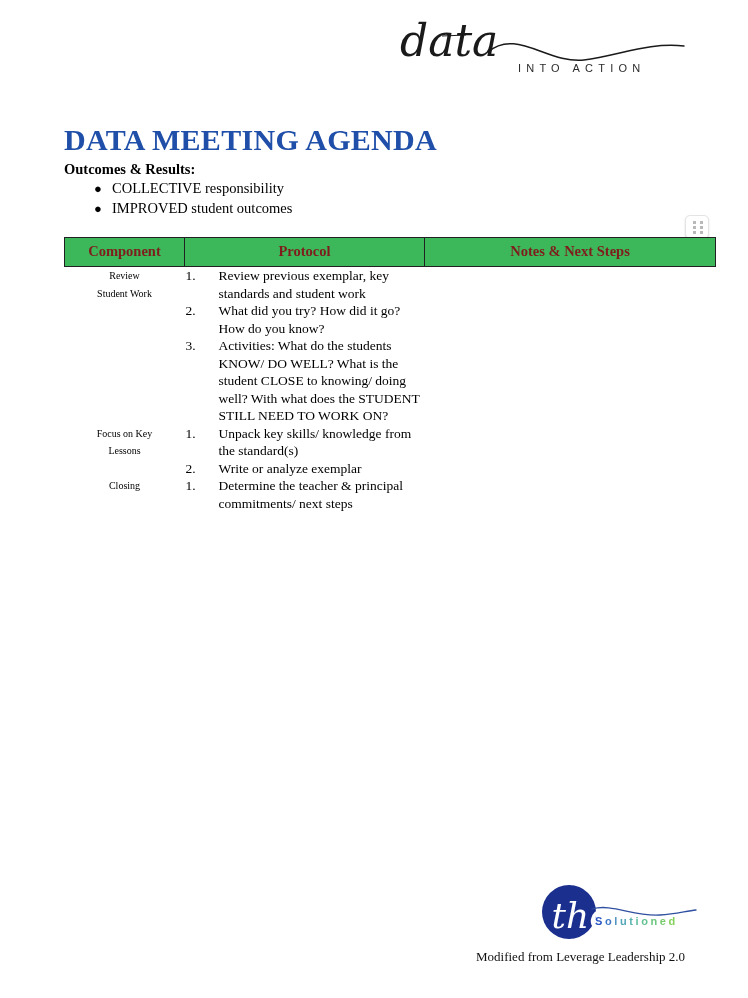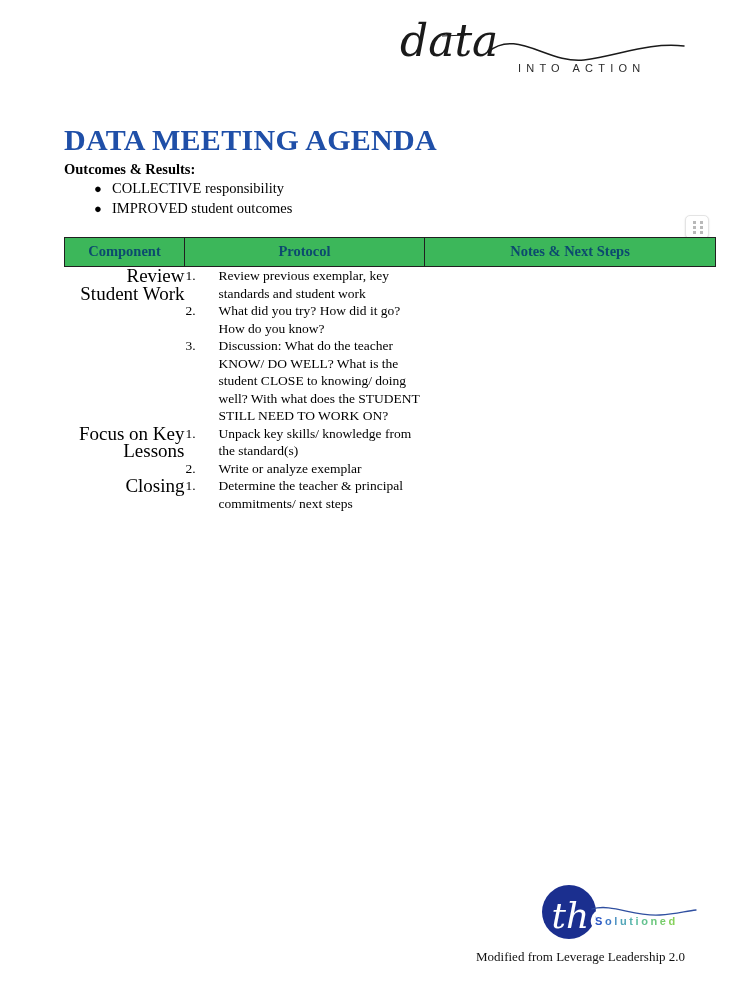--- a/index.html
+++ b/index.html
@@ -115,39 +115,39 @@
   .agenda-table {
     position: absolute;
     left: 64px;
     top: 237px;
     width: 624px;
     border-collapse: collapse;
     table-layout: fixed;
   }
   .agenda-table thead th {
     background: #3cb75a;
-    color: #0c4a6e;
+    color: #7f1d1d;
     font-size: 14.5px;
     font-weight: bold;
     text-align: center;
     padding: 5px 4px 6px;
     border: 1px solid #202020;
   }
   .col-component { width: 111px; }
   .col-protocol  { width: 231px; margin-left: 28px; }
   .col-notes     { width: 282px; }
 
   .agenda-table tbody td {
     border: none;
     vertical-align: top;
     padding: 0;
   }
   .cell-component {
-    text-align: right;
-    font-size: 19px;
+    text-align: center;
+    font-size: 10px;
     line-height: 17.5px;
     padding: 11px 5px 12px 2px;
   }
   .cell-protocol {
     padding: 11px 6px 12px 8px;
   }
   .cell-notes { padding: 0; }
 
   .proto-list {
     margin: 0;
@@ -272,21 +272,21 @@
     </tr>
   </thead>
   <tbody>
 
     <tr>
       <td class="cell-component">Review<br>Student Work</td>
       <td class="cell-protocol">
         <ol class="proto-list">
           <li><span class="num">1.</span><span>Review previous exemplar, key standards and student work</span></li>
           <li><span class="num">2.</span><span>What did you try? How did it go? How do you know?</span></li>
-          <li><span class="num">3.</span><span>Discussion: What do the teacher KNOW/ DO WELL? What is the student CLOSE to knowing/ doing well? With what does the STUDENT STILL NEED TO WORK ON?</span></li>
+          <li><span class="num">3.</span><span>Activities: What do the students KNOW/ DO WELL? What is the student CLOSE to knowing/ doing well? With what does the STUDENT STILL NEED TO WORK ON?</span></li>
         </ol>
       </td>
       <td class="cell-notes"></td>
     </tr>
 
 
     <tr>
       <td class="cell-component">Focus on Key<br>Lessons</td>
       <td class="cell-protocol">
         <ol class="proto-list">

